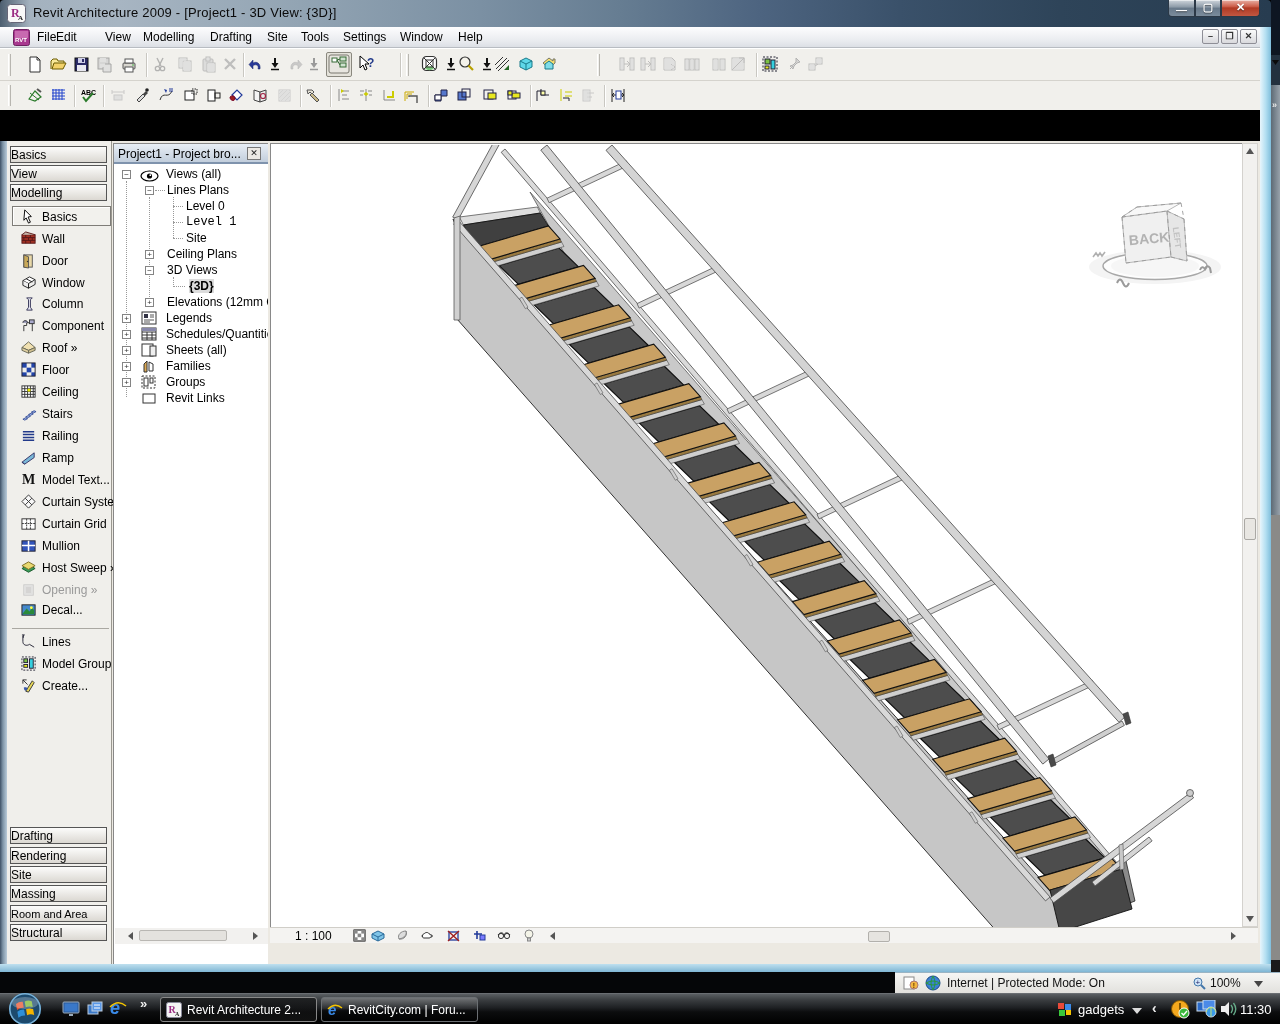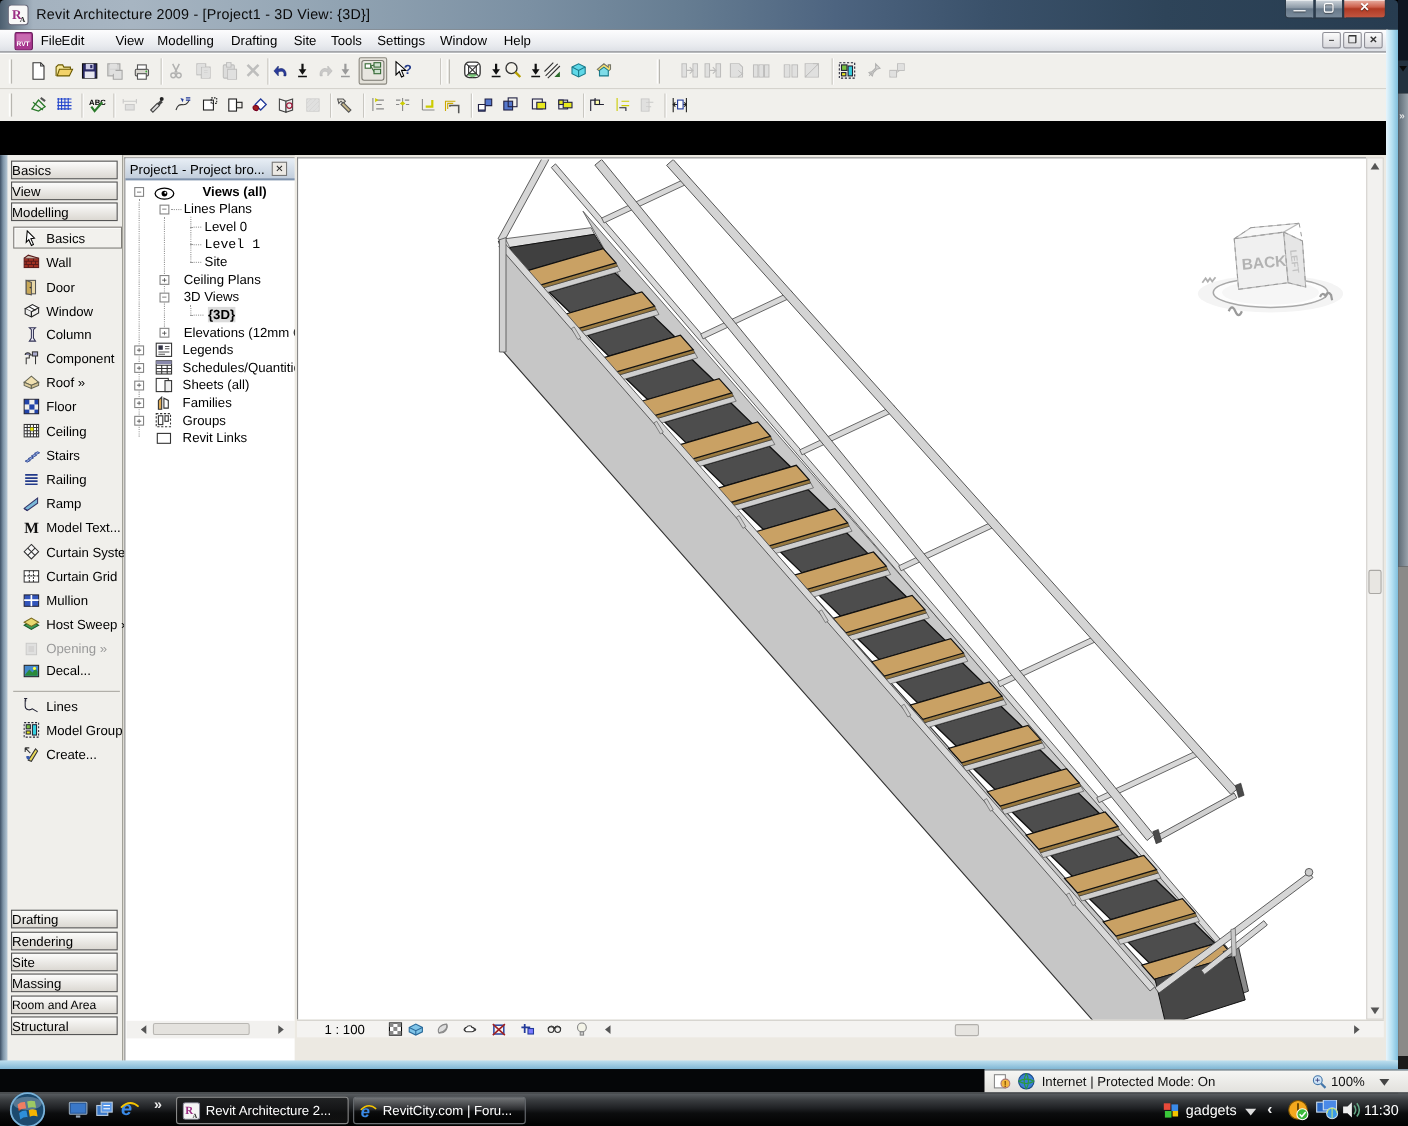--- a/index.html
+++ b/index.html
@@ -574,21 +574,21 @@
       <div class="abs dot" style="left:12px;top:37px;height:216px"></div>
         <div class="abs dot" style="left:35px;top:53px;height:104px"></div>
         <div class="abs dot" style="left:59px;top:53px;height:41px"></div>
         <div class="abs dot" style="left:59px;top:133px;height:10px"></div>
         <svg class="abs" style="left:26px;top:26px" width="19" height="12" viewBox="0 0 19 12">
           <ellipse cx="9.5" cy="6" rx="8.5" ry="5" fill="#fff" stroke="#000" stroke-width="1.2"></ellipse>
           <circle cx="9.5" cy="6" r="2.6" fill="#000"></circle>
           <circle cx="10.3" cy="5.2" r="0.9" fill="#fff"></circle>
         </svg>
         <div class="abs ebox" style="left:8px;top:26px">−</div>
-        <div class="abs tn" style="left:70px;top:23px;font-weight:bold;">Views (all)</div>
+        <div class="abs tn" style="left:52px;top:23px;">Views (all)</div>
         <div class="abs ebox" style="left:31px;top:42px">−</div>
         <div class="abs tn" style="left:53px;top:39px;">Lines Plans</div>
         <div class="abs hdot" style="left:41px;top:46px;width:10px"></div>
         <div class="abs tn" style="left:72px;top:55px;">Level 0</div>
         <div class="abs hdot" style="left:59px;top:62px;width:10px"></div>
         <div class="abs tn" style="left:72px;top:71px;font-family:Liberation Mono, monospace;">Level 1</div>
         <div class="abs hdot" style="left:59px;top:78px;width:10px"></div>
         <div class="abs tn" style="left:72px;top:87px;">Site</div>
         <div class="abs hdot" style="left:59px;top:94px;width:10px"></div>
         <div class="abs ebox" style="left:31px;top:106px">+</div>

